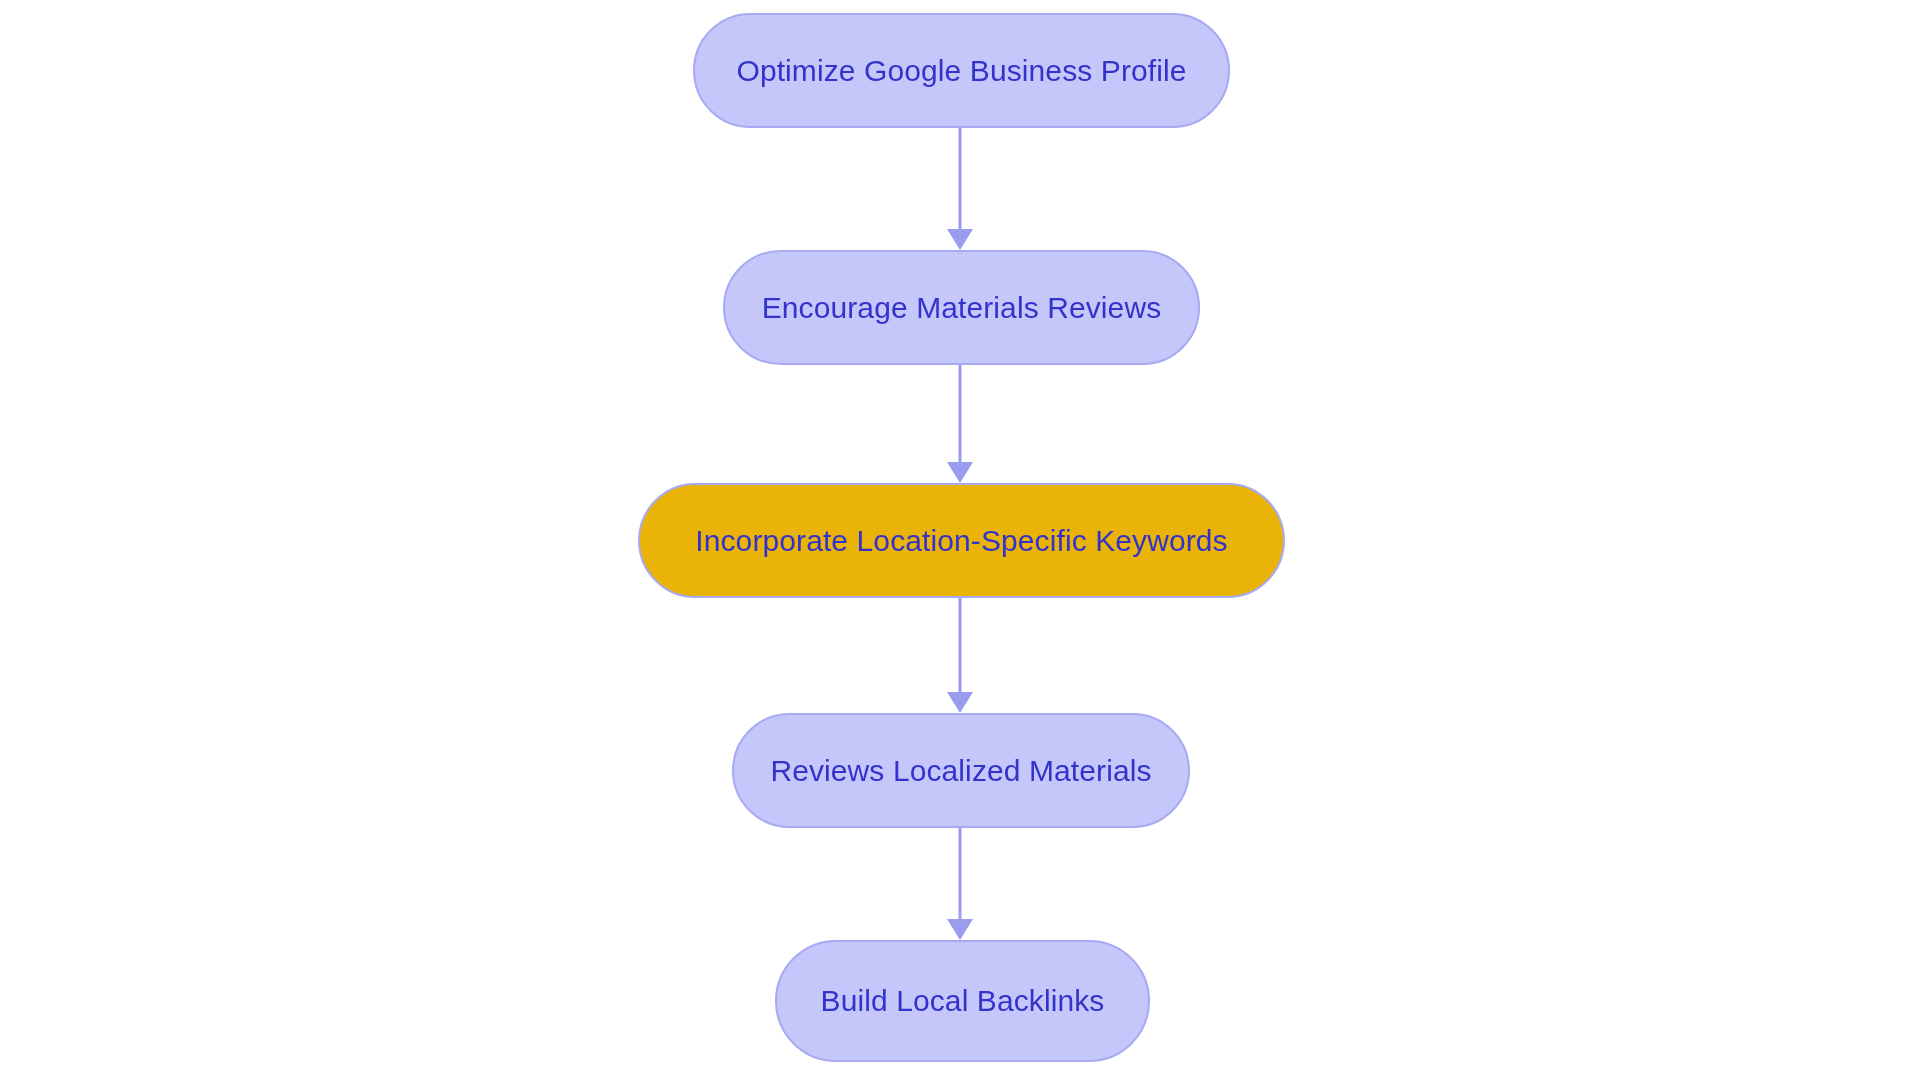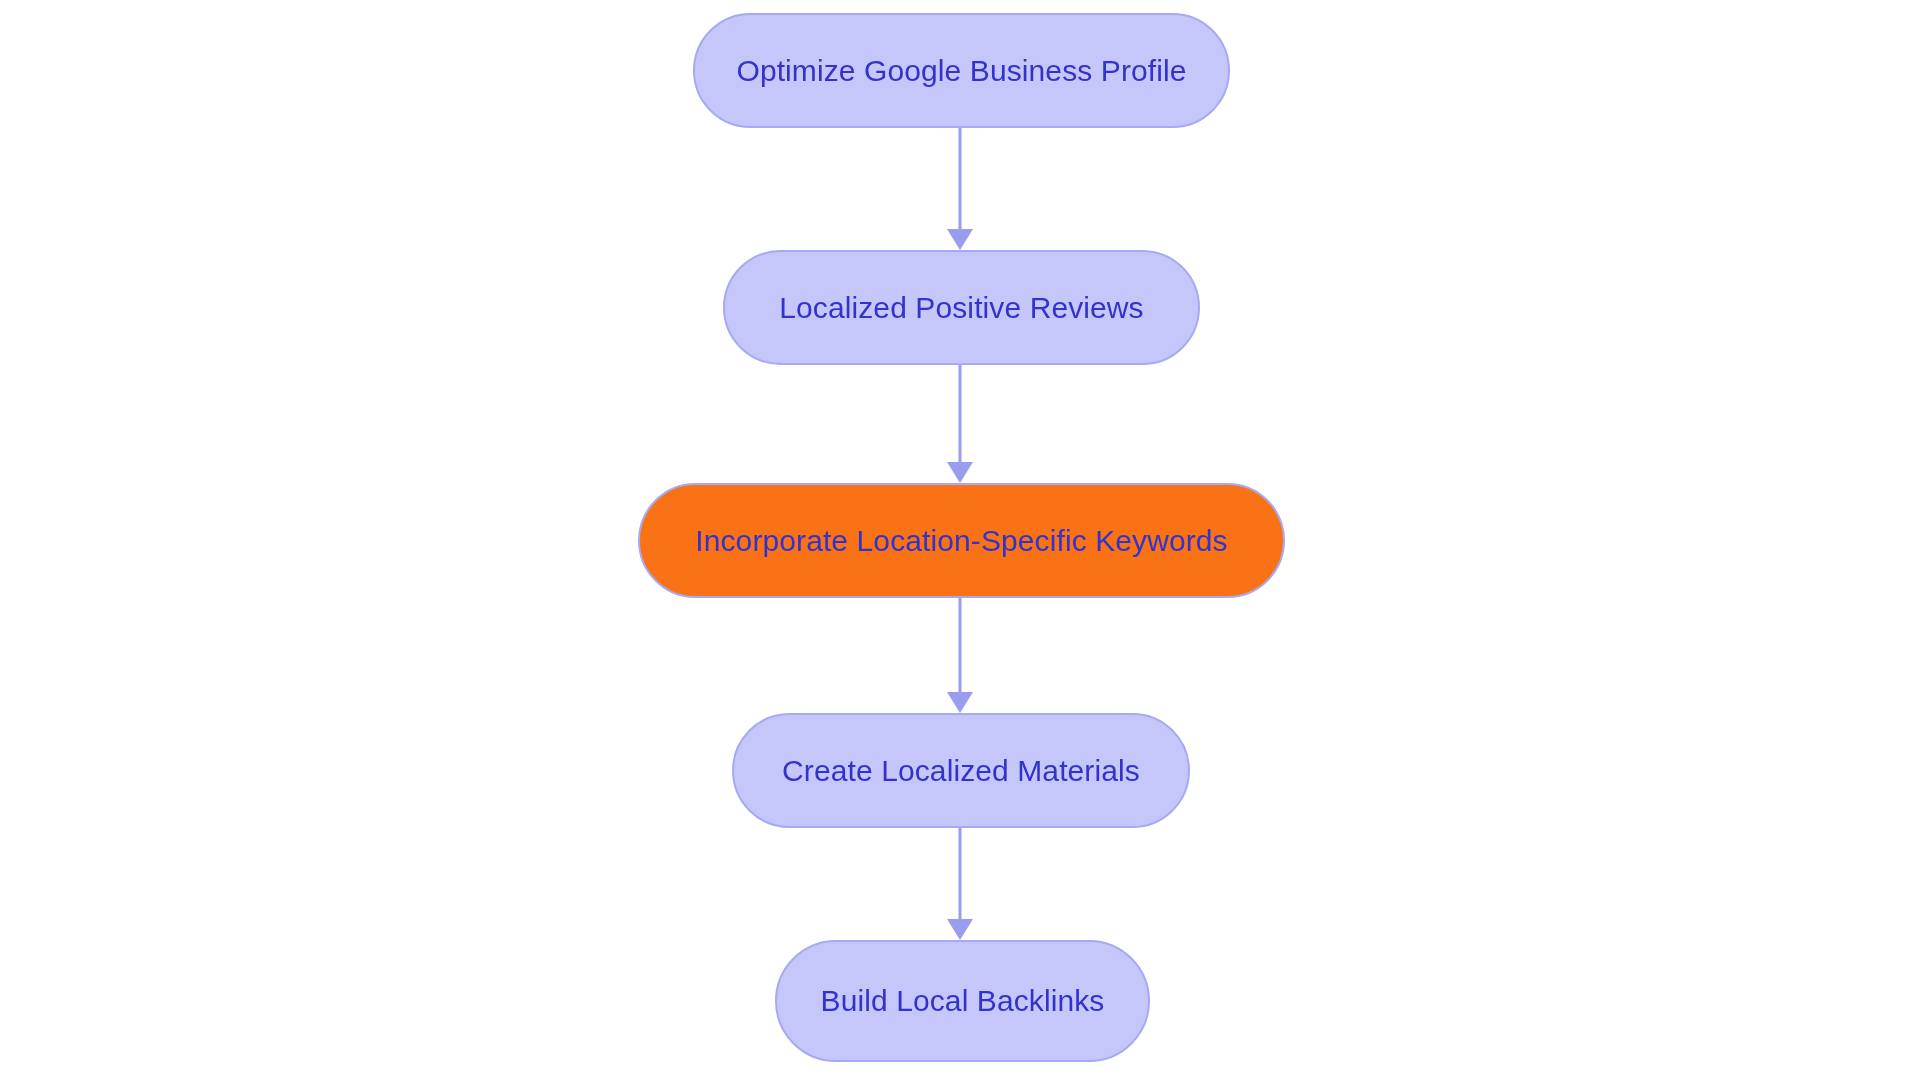--- a/index.html
+++ b/index.html
@@ -90,25 +90,25 @@
   </div>
   <div class="flow-connector" style="left: 947px; top: 828px; width: 26px; height: 112px;">
     <div class="conn-line" style="height: 91px; background: rgb(154, 156, 240);"></div>
     <div class="conn-head" style="border-top-color: rgb(154, 156, 240);"></div>
   </div>
 
   <div class="flow-node" style="left: 693px; top: 13px; width: 537px; height: 115px; background: rgb(197, 199, 250); border-color: rgb(167, 169, 242); color: rgb(51, 51, 204);">
     <span class="node-label">Optimize Google Business Profile</span>
   </div>
   <div class="flow-node" style="left: 723px; top: 250px; width: 477px; height: 115px; background: rgb(197, 199, 250); border-color: rgb(167, 169, 242); color: rgb(51, 51, 204);">
-    <span class="node-label">Localized Positive Reviews</span>
+    <span class="node-label">Encourage Materials Reviews</span>
   </div>
-  <div class="flow-node" style="left: 638px; top: 483px; width: 647px; height: 115px; background: #f97316; border-color: rgb(167, 169, 242); color: rgb(51, 51, 204);">
+  <div class="flow-node" style="left: 638px; top: 483px; width: 647px; height: 115px; background: #eab308; border-color: rgb(167, 169, 242); color: rgb(51, 51, 204);">
     <span class="node-label">Incorporate Location-Specific Keywords</span>
   </div>
   <div class="flow-node" style="left: 732px; top: 713px; width: 458px; height: 115px; background: rgb(197, 199, 250); border-color: rgb(167, 169, 242); color: rgb(51, 51, 204);">
-    <span class="node-label">Create Localized Materials</span>
+    <span class="node-label">Reviews Localized Materials</span>
   </div>
   <div class="flow-node" style="left: 775px; top: 940px; width: 375px; height: 122px; background: rgb(197, 199, 250); border-color: rgb(167, 169, 242); color: rgb(51, 51, 204); justify-content: center;">
     <span class="node-label">Build Local Backlinks</span>
   </div>
 
 </div>
 
 </body></html>

